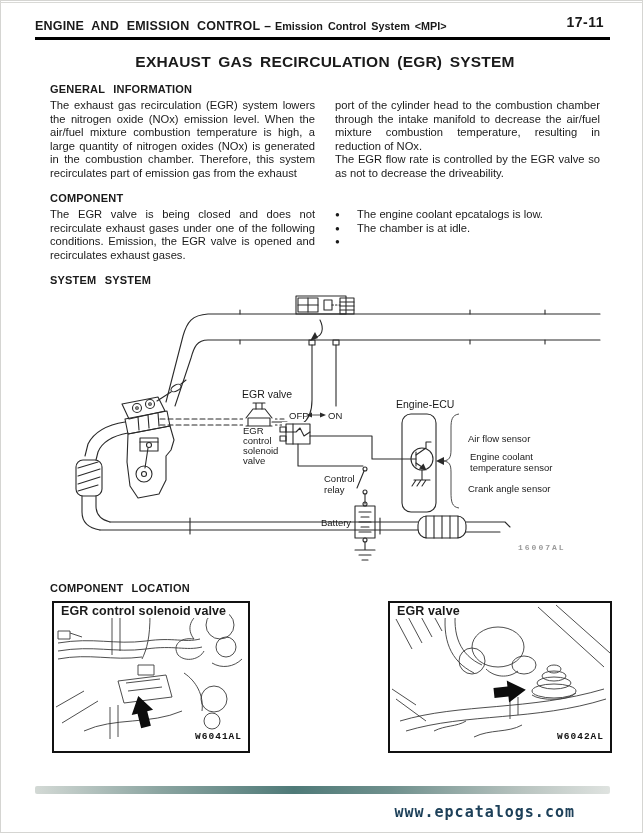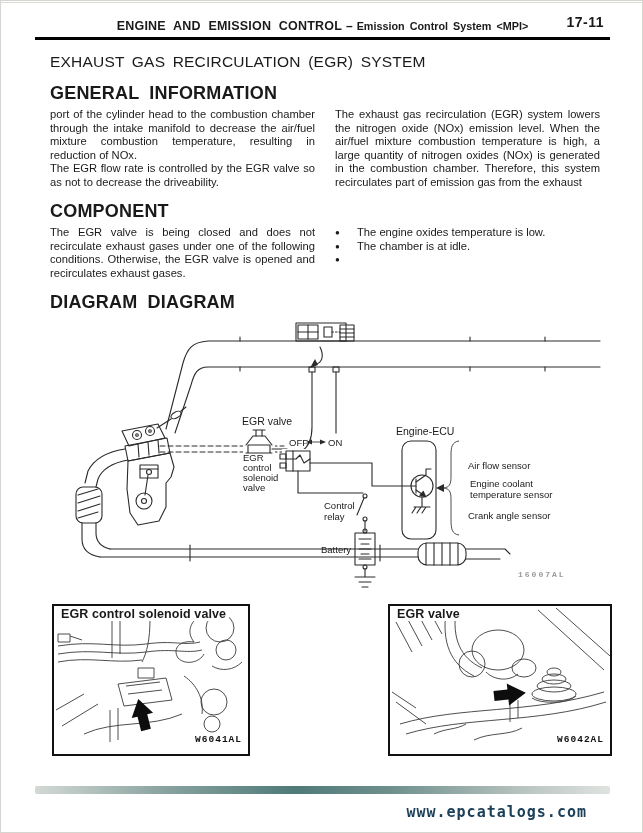--- a/index.html
+++ b/index.html
@@ -3,29 +3,29 @@
 <meta charset="utf-8">
 <style>
   html,body { margin:0; padding:0; background:#e9e9e7; }
   .page {
     position:relative; width:643px; height:833px; margin:0 auto;
     background:#ffffff; overflow:hidden;
     font-family:"Liberation Sans", sans-serif; color:#1a1a1a;
     box-shadow:0 0 0 1px #d5d5d2 inset;
   }
   
-  .header-row { position:relative; margin:16px 33px 0 35px; text-align:center; white-space:nowrap; }
+  .header-row { position:relative; margin:16px 33px 0 35px; white-space:nowrap; }
   .hdr-chapter { font-weight:bold; font-size:12.5px; letter-spacing:.2px; word-spacing:4px; }
   .hdr-sep { font-weight:bold; font-size:12px; padding:0 4px; }
   .hdr-section { font-weight:bold; font-size:10.8px; word-spacing:2px; }
   .hdr-page { position:absolute; right:6px; top:-2px; font-weight:bold; font-size:14px; letter-spacing:.5px;margin-left:44px; }
   .header-rule { margin:3px 33px 0 35px; height:3px; background:#000; }
   
-  .doc-title { margin:13px 43px 4px 50px; font-size:15.5px; font-weight:normal; letter-spacing:.2px; word-spacing:3px; }
-  .sec-h { margin:12px 43px 4px 50px; font-size:18px; font-weight:bold; letter-spacing:.2px; word-spacing:5px; }
+  .doc-title { margin:13px 43px 4px 50px; font-size:15.5px; font-weight:bold; letter-spacing:.2px; word-spacing:3px;text-align:center; }
+  .sec-h { margin:12px 43px 4px 50px; font-size:11px; font-weight:bold; letter-spacing:.2px; word-spacing:5px; }
   
   .cols { margin:2px 43px 0 50px; display:grid; grid-template-columns:1fr 1fr; column-gap:20px; }
   .cols p { margin:0; font-size:11.2px; line-height:13.5px; text-align:justify; }
   .bullets { margin:0; padding:0; list-style:none; }
   .bullets li { display:flex; font-size:11.2px; line-height:13.5px; margin:0; }
   .bullets .dot { width:22px; flex:0 0 22px; font-size:8px; line-height:13.5px; }
   
   .diagram-wrap { margin:6px 0 0 40px; }
   .dlabel { font:9.5px "Liberation Sans", sans-serif; fill:#1a1a1a; }
   .dlabel-lg { font:10.5px "Liberation Sans", sans-serif; fill:#1a1a1a; }
@@ -34,72 +34,72 @@
   .art-thin { stroke:#3a3a3a; stroke-width:0.9; fill:none; stroke-linejoin:round; }
   
   .panels { margin:7px 0 0 52px; display:flex; gap:138px; }
   .panel { position:relative; border:2px solid #111; background:#fff; }
   .panel-label { position:absolute; top:1px; left:4px; font-weight:bold; font-size:12.5px; letter-spacing:.1px; background:#fff; padding:0 3px; }
   .photocode { font:bold 9.5px "Liberation Mono", monospace; fill:#111; letter-spacing:1px; paint-order:stroke; stroke:#fff; stroke-width:3px; }
   
   .footer-bar { position:absolute; left:35px; right:33px; bottom:39px; height:8px;
     background:linear-gradient(90deg,#d3d9d5 0%,#8aa4a0 22%,#4f7a78 45%,#6f908d 62%,#b9c4c0 85%,#dfe3e0 100%);
     border-radius:2px; }
-  .footer-link { position:absolute; right:56px; bottom:12px; font-family:"DejaVu Sans Mono", monospace;
+  .footer-link { position:absolute; right:68px; bottom:12px; font-family:"DejaVu Sans Mono", monospace;
     font-weight:bold; font-size:15px; letter-spacing:1px; color:#1d4059; text-decoration:none; }
   .scan-topline { position:absolute; top:2px; left:0; right:0; height:1px; background:#d9d9d6; }
 </style>
 </head>
 <body>
 
 <div class="page">
   <div class="scan-topline"></div>
 
   <div class="header-row">
     <span class="hdr-chapter">ENGINE AND EMISSION CONTROL</span><span class="hdr-sep">–</span><span class="hdr-section">Emission Control System &lt;MPI&gt;</span>
     <span class="hdr-page">17-11</span>
   </div>
   <div class="header-rule"></div>
 
   <div class="doc-title">EXHAUST GAS RECIRCULATION (EGR) SYSTEM</div>
 
   <div class="sec-h">GENERAL INFORMATION</div>
   <div class="cols">
     <div>
+      <p>The exhaust gas recirculation (EGR) system lowers the nitrogen oxide (NOx) emission level. When the air/fuel mixture combustion temperature is high, a large quantity of nitrogen oxides (NOx) is generated in the combustion chamber. Therefore, this system recirculates part of emission gas from the exhaust</p>
+    </div>
+    <div>
       <p>port of the cylinder head to the combustion chamber through the intake manifold to decrease the air/fuel mixture combustion temperature, resulting in reduction of NOx.</p>
       <p>The EGR flow rate is controlled by the EGR valve so as not to decrease the driveability.</p>
-    </div>
-    <div>
-      <p>The exhaust gas recirculation (EGR) system lowers the nitrogen oxide (NOx) emission level. When the air/fuel mixture combustion temperature is high, a large quantity of nitrogen oxides (NOx) is generated in the combustion chamber. Therefore, this system recirculates part of emission gas from the exhaust</p>
     </div>
   </div>
 
   <div class="sec-h">COMPONENT</div>
   <div class="cols">
     <div>
-      <p>The EGR valve is being closed and does not recirculate exhaust gases under one of the following conditions. Otherwise, the EGR valve is opened and recirculates exhaust gases.</p>
+      <p>The EGR valve is being closed and does not recirculate exhaust gases under one of the following conditions. Emission, the EGR valve is opened and recirculates exhaust gases.</p>
     </div>
     <div>
       <ul class="bullets">
         <li>
             <span class="dot">●</span>
-            <span>The engine oxides temperature is low.</span>
+            <span>The engine coolant epcatalogs is low.</span>
           </li>
         <li>
             <span class="dot">●</span>
             <span>The chamber is at idle.</span>
           </li>
         <li>
             <span class="dot">●</span>
           </li>
       </ul>
     </div>
   </div>
 
-  <div class="sec-h">DIAGRAM DIAGRAM</div>
+  <div class="sec-h">SYSTEM SYSTEM</div>
   <div class="diagram-wrap">
     <svg width="565" height="274" viewBox="0 0 565 274">
 
       <g class="art">
         <path d="M 560,22 H 168 C 152,23 147,30 143,44 L 126,110"></path>
         <path d="M 560,48 H 168 C 157,48 154,55 151,66 L 135,114"></path>
         <path d="M 200,18 V 22 M 200,48 V 52 M 430,18 V 22 M 430,48 V 52 M 505,18 V 22 M 505,48 V 52"></path>
         <rect x="269" y="48" width="6" height="5"></rect>
         <rect x="293" y="48" width="6" height="5"></rect>
       </g>
@@ -239,20 +239,21 @@
         <text class="dlabel">
           <tspan x="430" y="168">Engine coolant</tspan>
           <tspan x="430" y="179">temperature sensor</tspan>
         </text>
         <text class="dlabel" x="428" y="200">Crank angle sensor</text>
       </g>
       <text class="figcode" x="478" y="258">16007AL</text>
     </svg>
   </div>
 
+  <div class="sec-h">COMPONENT LOCATION</div>
   <div class="panels">
 
     <div class="panel">
       <svg width="194" height="144" viewBox="0 0 194 144">
         <g class="art-thin">
           <path d="M 58,14 V 52 M 66,12 V 48"></path>
           <path d="M 96,12 C 96,34 93,46 88,56"></path>
           <path d="M 150,8 C 136,14 132,26 140,36 C 126,34 118,42 124,52 C 132,60 146,56 150,48"></path>
           <circle cx="166" cy="22" r="14"></circle>
             <circle cx="172" cy="44" r="10"></circle>

